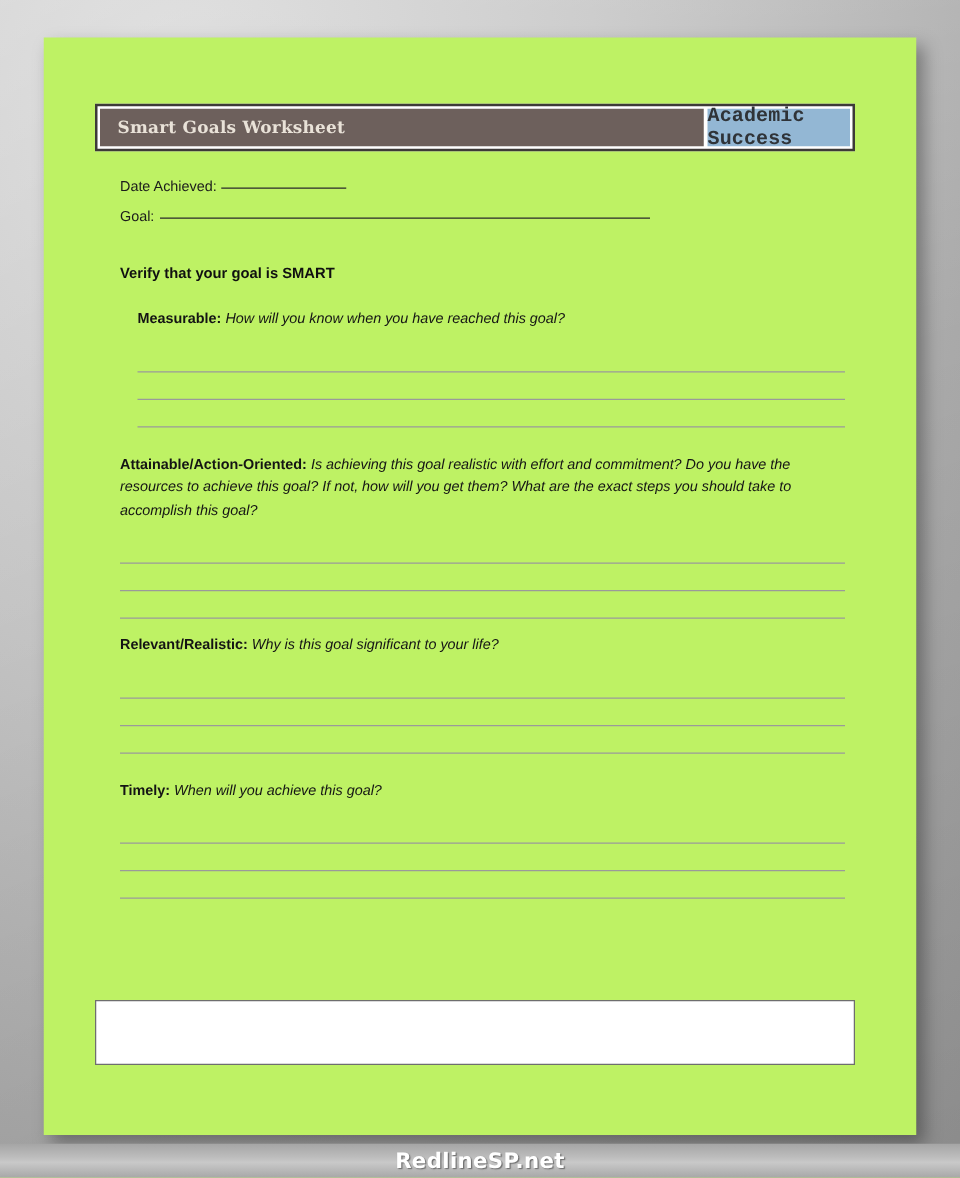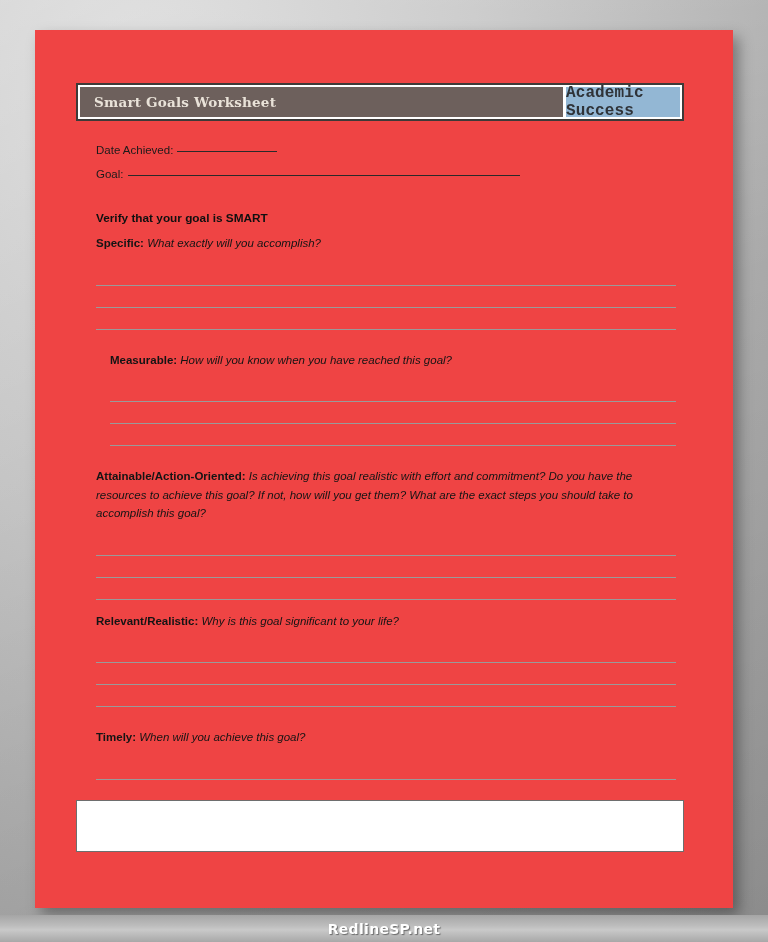--- a/index.html
+++ b/index.html
@@ -29,21 +29,21 @@
     background: linear-gradient(160deg, rgba(255,255,255,0.28) 0%, rgba(255,255,255,0) 45%, rgba(0,0,0,0.10) 100%);
   }
 
   
   #page {
     position: absolute;
     left: 35px;
     top: 30px;
     width: 698px;
     height: 878px;
-    background: #ef4444;
+    background: #bef264;
     box-shadow: 6px 7px 13px rgba(0,0,0,0.34);
   }
 
   
   .header-band {
     position: absolute;
     left: 41px;
     top: 53px;
     width: 608px;
     height: 38px;
@@ -169,21 +169,21 @@
     width: 768px;
     height: 27px;
     background: linear-gradient(to bottom, #a5a5a5 0%, #bdbdbd 40%, #c9c9c9 55%, #a8a8a8 100%);
     display: flex;
     align-items: center;
     justify-content: center;
   }
   #watermark-bar .wm-text {
     font-family: "DejaVu Sans", sans-serif;
     font-weight: bold;
-    font-size: 14px;
+    font-size: 17px;
     color: #ffffff;
     letter-spacing: 0.3px;
     text-shadow: 1px 1px 1px rgba(90,90,90,0.85);
   }
 </style>
 </head>
 <body>
 
 <div id="backdrop"></div>
 
@@ -204,31 +204,20 @@
     <div class="date-row">
       <span class="lbl">Date Achieved:</span><span class="blank w-lg"></span>
     </div>
 
     <div class="date-row">
       <span class="lbl">Goal:</span><span class="blank w-goal"></span>
     </div>
 
     <div class="smart-heading">Verify that your goal is SMART</div>
 
-    <div class="smart-section sec-specific">
-      <div class="smart-prompt">
-        <span class="term">Specific:</span>
-        <span class="question">What exactly will you accomplish?</span>
-      </div>
-      <div class="answer-lines">
-        <div class="answer-line"></div>
-        <div class="answer-line"></div>
-        <div class="answer-line"></div>
-      </div>
-    </div>
 
     <div class="smart-section sec-measurable">
       <div class="smart-prompt">
         <span class="term">Measurable:</span>
         <span class="question">How will you know when you have reached this goal?</span>
       </div>
       <div class="answer-lines">
         <div class="answer-line"></div>
         <div class="answer-line"></div>
         <div class="answer-line"></div>

